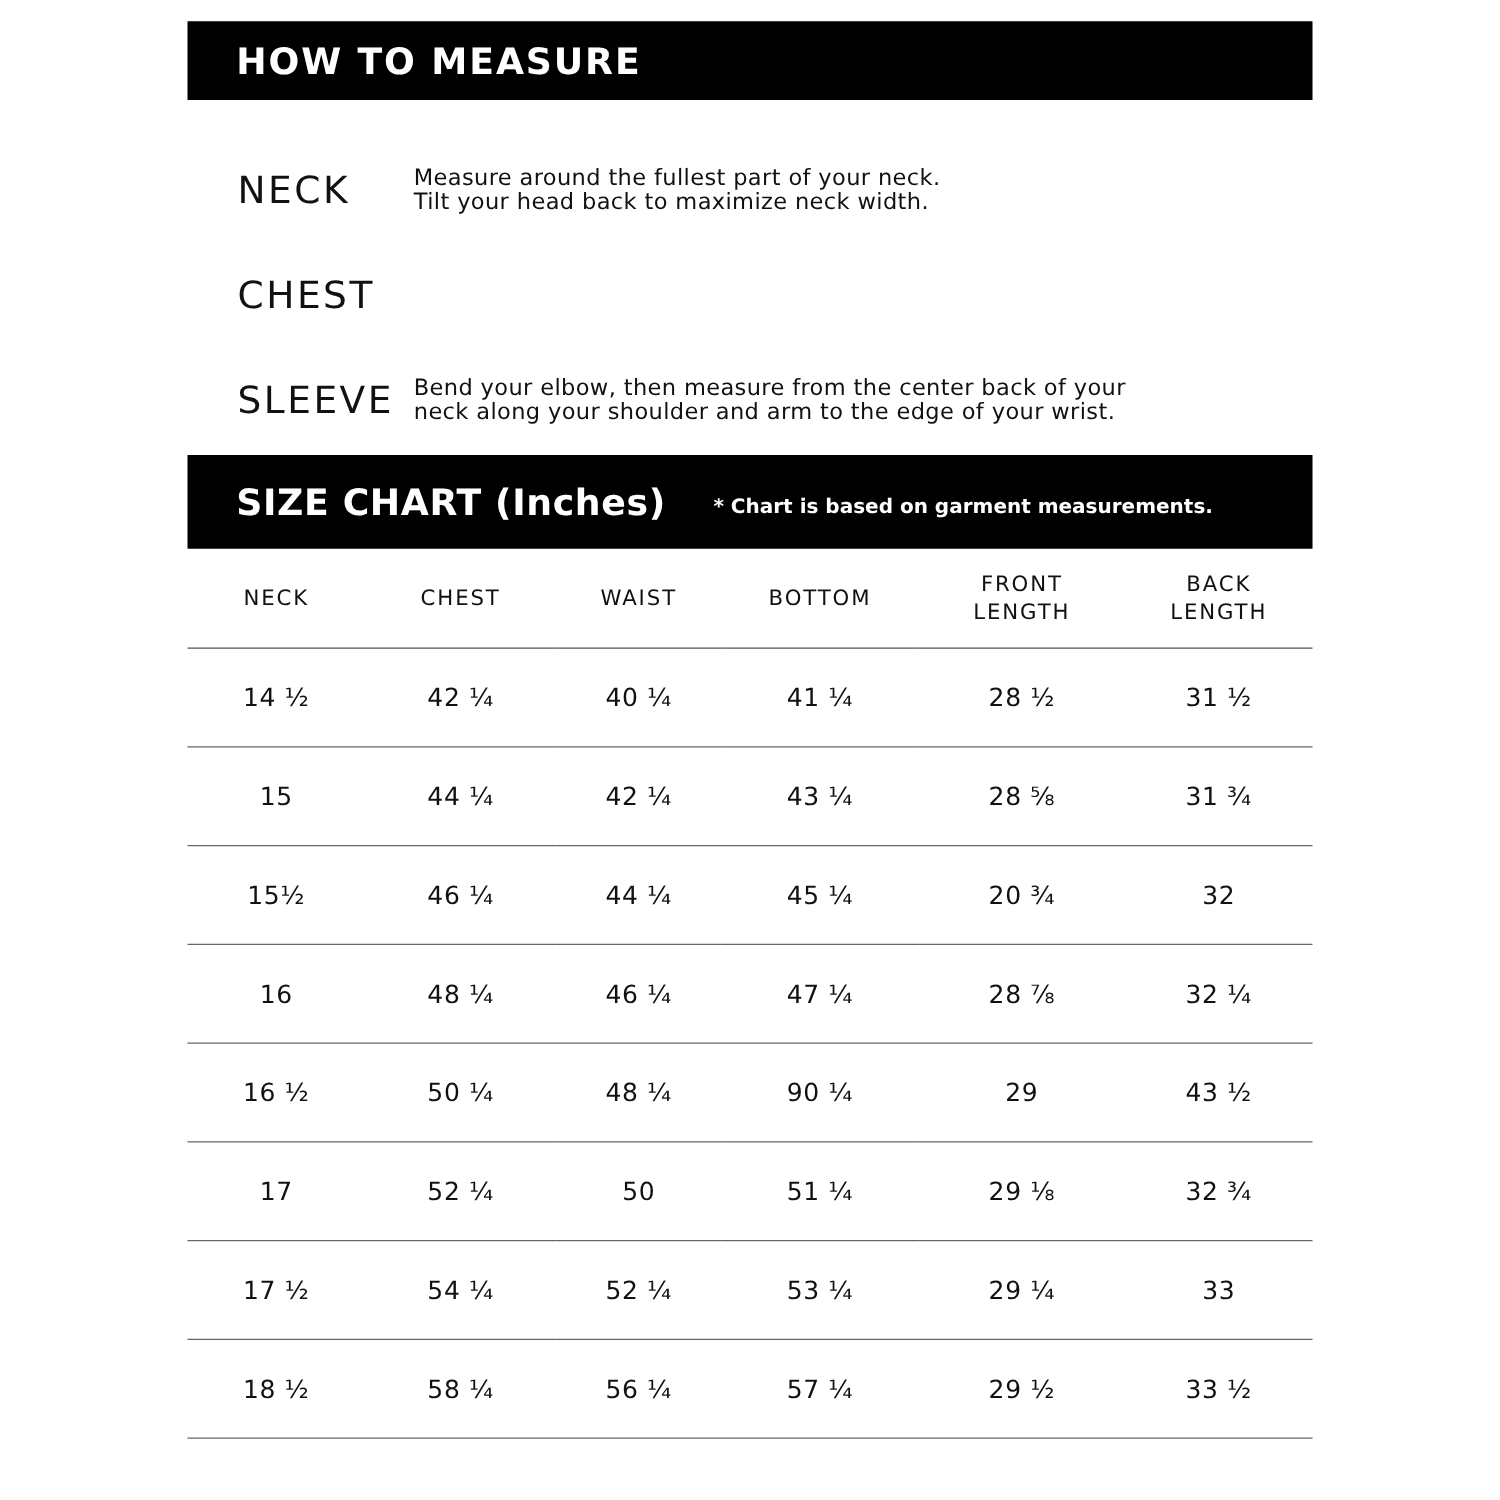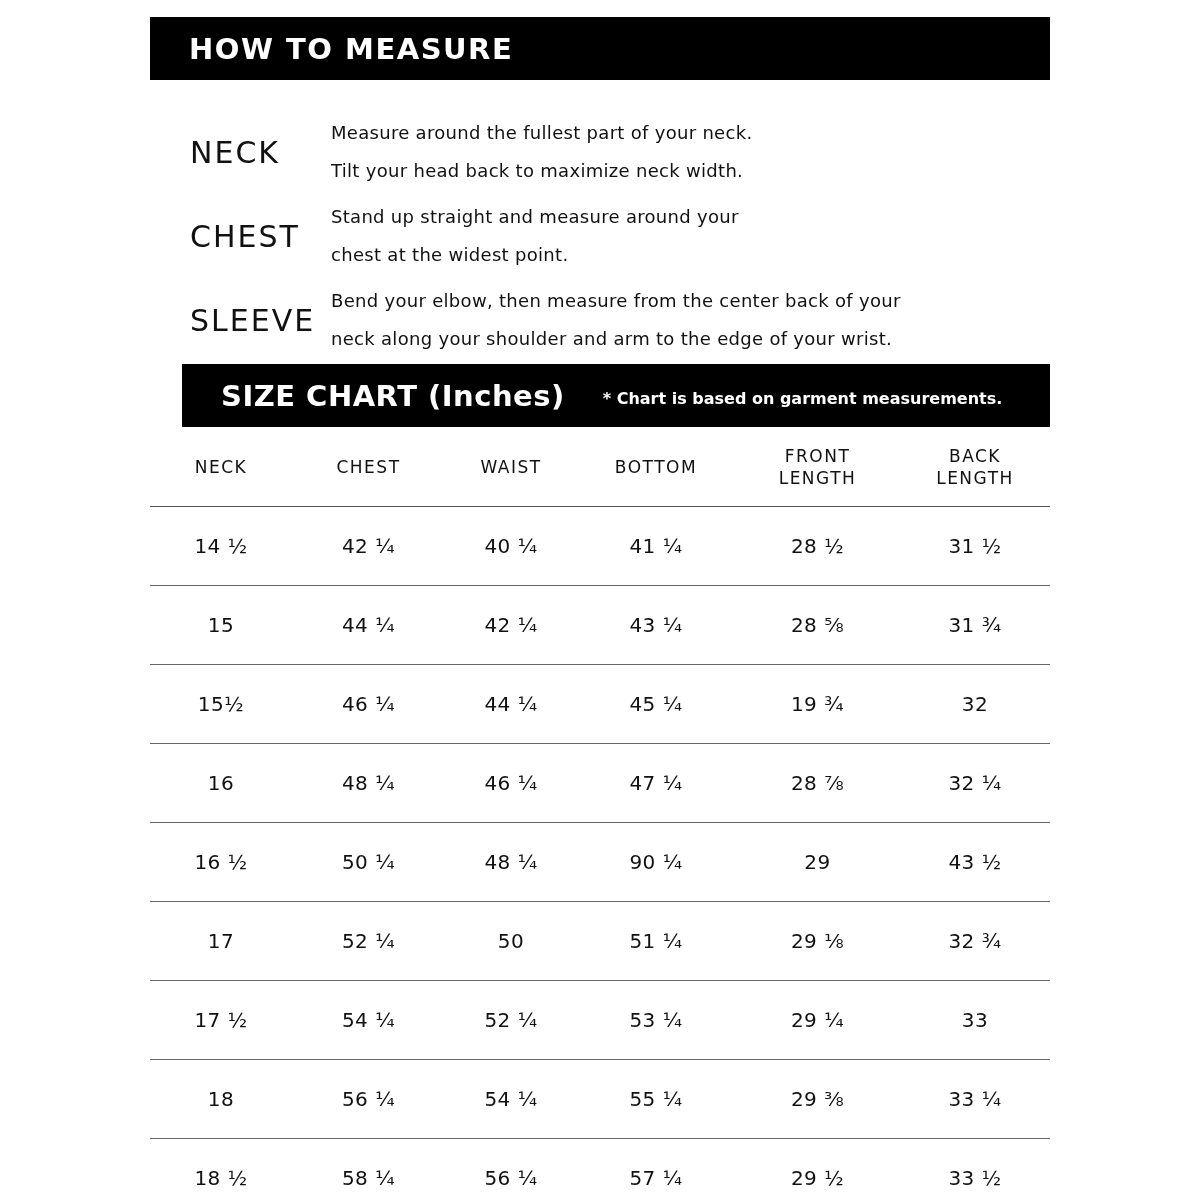--- a/index.html
+++ b/index.html
@@ -3,22 +3,22 @@
   <meta charset="utf-8">
   <style>
     html, body { margin: 0; padding: 0; background: #ffffff; }
     body { width: 1200px; height: 1200px; position: relative; overflow: hidden; font-family: "DejaVu Sans", sans-serif; color: #111; }
     .wrap { position: absolute; left: 150px; top: 17px; width: 900px; }
     .banner { background: #000; color: #fff; height: 63px; display: flex; align-items: center; padding-left: 39px; box-sizing: border-box; }
     .banner h1 { margin: 0; font-size: 29px; font-weight: bold; letter-spacing: 1.5px; }
     .measure { padding-top: 30px; height: 284px; box-sizing: border-box; }
     .m-row { display: flex; align-items: center; height: 84px; }
     .m-label { width: 181px; padding-left: 40px; box-sizing: border-box; font-size: 30px; letter-spacing: 2px; font-weight: normal; }
-    .m-desc { font-size: 18px; line-height: 38px; letter-spacing: 0.3px; white-space: pre-line; }
-    .banner2 { background: #000; color: #fff; height: 63px; display: flex; align-items: center; padding-left: 39px; box-sizing: border-box; margin-left: 32px; }
+    .m-desc { font-size: 18px; line-height: 19px; letter-spacing: 0.3px; white-space: pre-line; }
+    .banner2 { background: #000; color: #fff; height: 75px; display: flex; align-items: center; padding-left: 39px; box-sizing: border-box; }
     .banner2 h2 { margin: 0; font-size: 29px; font-weight: bold; letter-spacing: 0.5px; }
     .banner2 .note { font-size: 16px; font-weight: bold; margin-left: 38px; margin-top: 6px; }
     table { width: 900px; border-collapse: collapse; table-layout: fixed; }
     th { height: 79px; font-weight: normal; font-size: 17px; letter-spacing: 1.5px; line-height: 22px; border-bottom: 1.5px solid #555; padding: 0; white-space: pre-line; }
     td { height: 78px; text-align: center; font-size: 20px; letter-spacing: 0.5px; border-bottom: 1.5px solid #666; padding: 0; }
     col.c1 { width: 142px; } col.c2 { width: 153px; } col.c3 { width: 132px; } col.c4 { width: 158px; } col.c5 { width: 165px; } col.c6 { width: 150px; }
   </style>
 </head>
 <body>
 
@@ -28,22 +28,20 @@
   </div>
 
   <div class="measure">
     <div class="m-row">
       <div class="m-label">NECK</div>
       <div class="m-desc">Measure around the fullest part of your neck.
 Tilt your head back to maximize neck width.</div>
     </div>
     <div class="m-row">
       <div class="m-label">CHEST</div>
-      <div class="m-desc">Stand up straight and measure around your
-chest at the widest point.</div>
     </div>
     <div class="m-row">
       <div class="m-label">SLEEVE</div>
       <div class="m-desc">Bend your elbow, then measure from the center back of your
 neck along your shoulder and arm to the edge of your wrist.</div>
     </div>
   </div>
 
   <div class="banner2">
     <h2>SIZE CHART (Inches)</h2>
@@ -86,21 +84,21 @@
         <td>42 ¼</td>
         <td>43 ¼</td>
         <td>28 ⅝</td>
         <td>31 ¾</td>
       </tr>
       <tr>
         <td>15½</td>
         <td>46 ¼</td>
         <td>44 ¼</td>
         <td>45 ¼</td>
-        <td>19 ¾</td>
+        <td>20 ¾</td>
         <td>32</td>
       </tr>
       <tr>
         <td>16</td>
         <td>48 ¼</td>
         <td>46 ¼</td>
         <td>47 ¼</td>
         <td>28 ⅞</td>
         <td>32 ¼</td>
       </tr>
@@ -122,28 +120,20 @@
       </tr>
       <tr>
         <td>17 ½</td>
         <td>54 ¼</td>
         <td>52 ¼</td>
         <td>53 ¼</td>
         <td>29 ¼</td>
         <td>33</td>
       </tr>
       <tr>
-        <td>18</td>
-        <td>56 ¼</td>
-        <td>54 ¼</td>
-        <td>55 ¼</td>
-        <td>29 ⅜</td>
-        <td>33 ¼</td>
-      </tr>
-      <tr>
         <td>18 ½</td>
         <td>58 ¼</td>
         <td>56 ¼</td>
         <td>57 ¼</td>
         <td>29 ½</td>
         <td>33 ½</td>
       </tr>
     </tbody>
   </table>
 </div>

